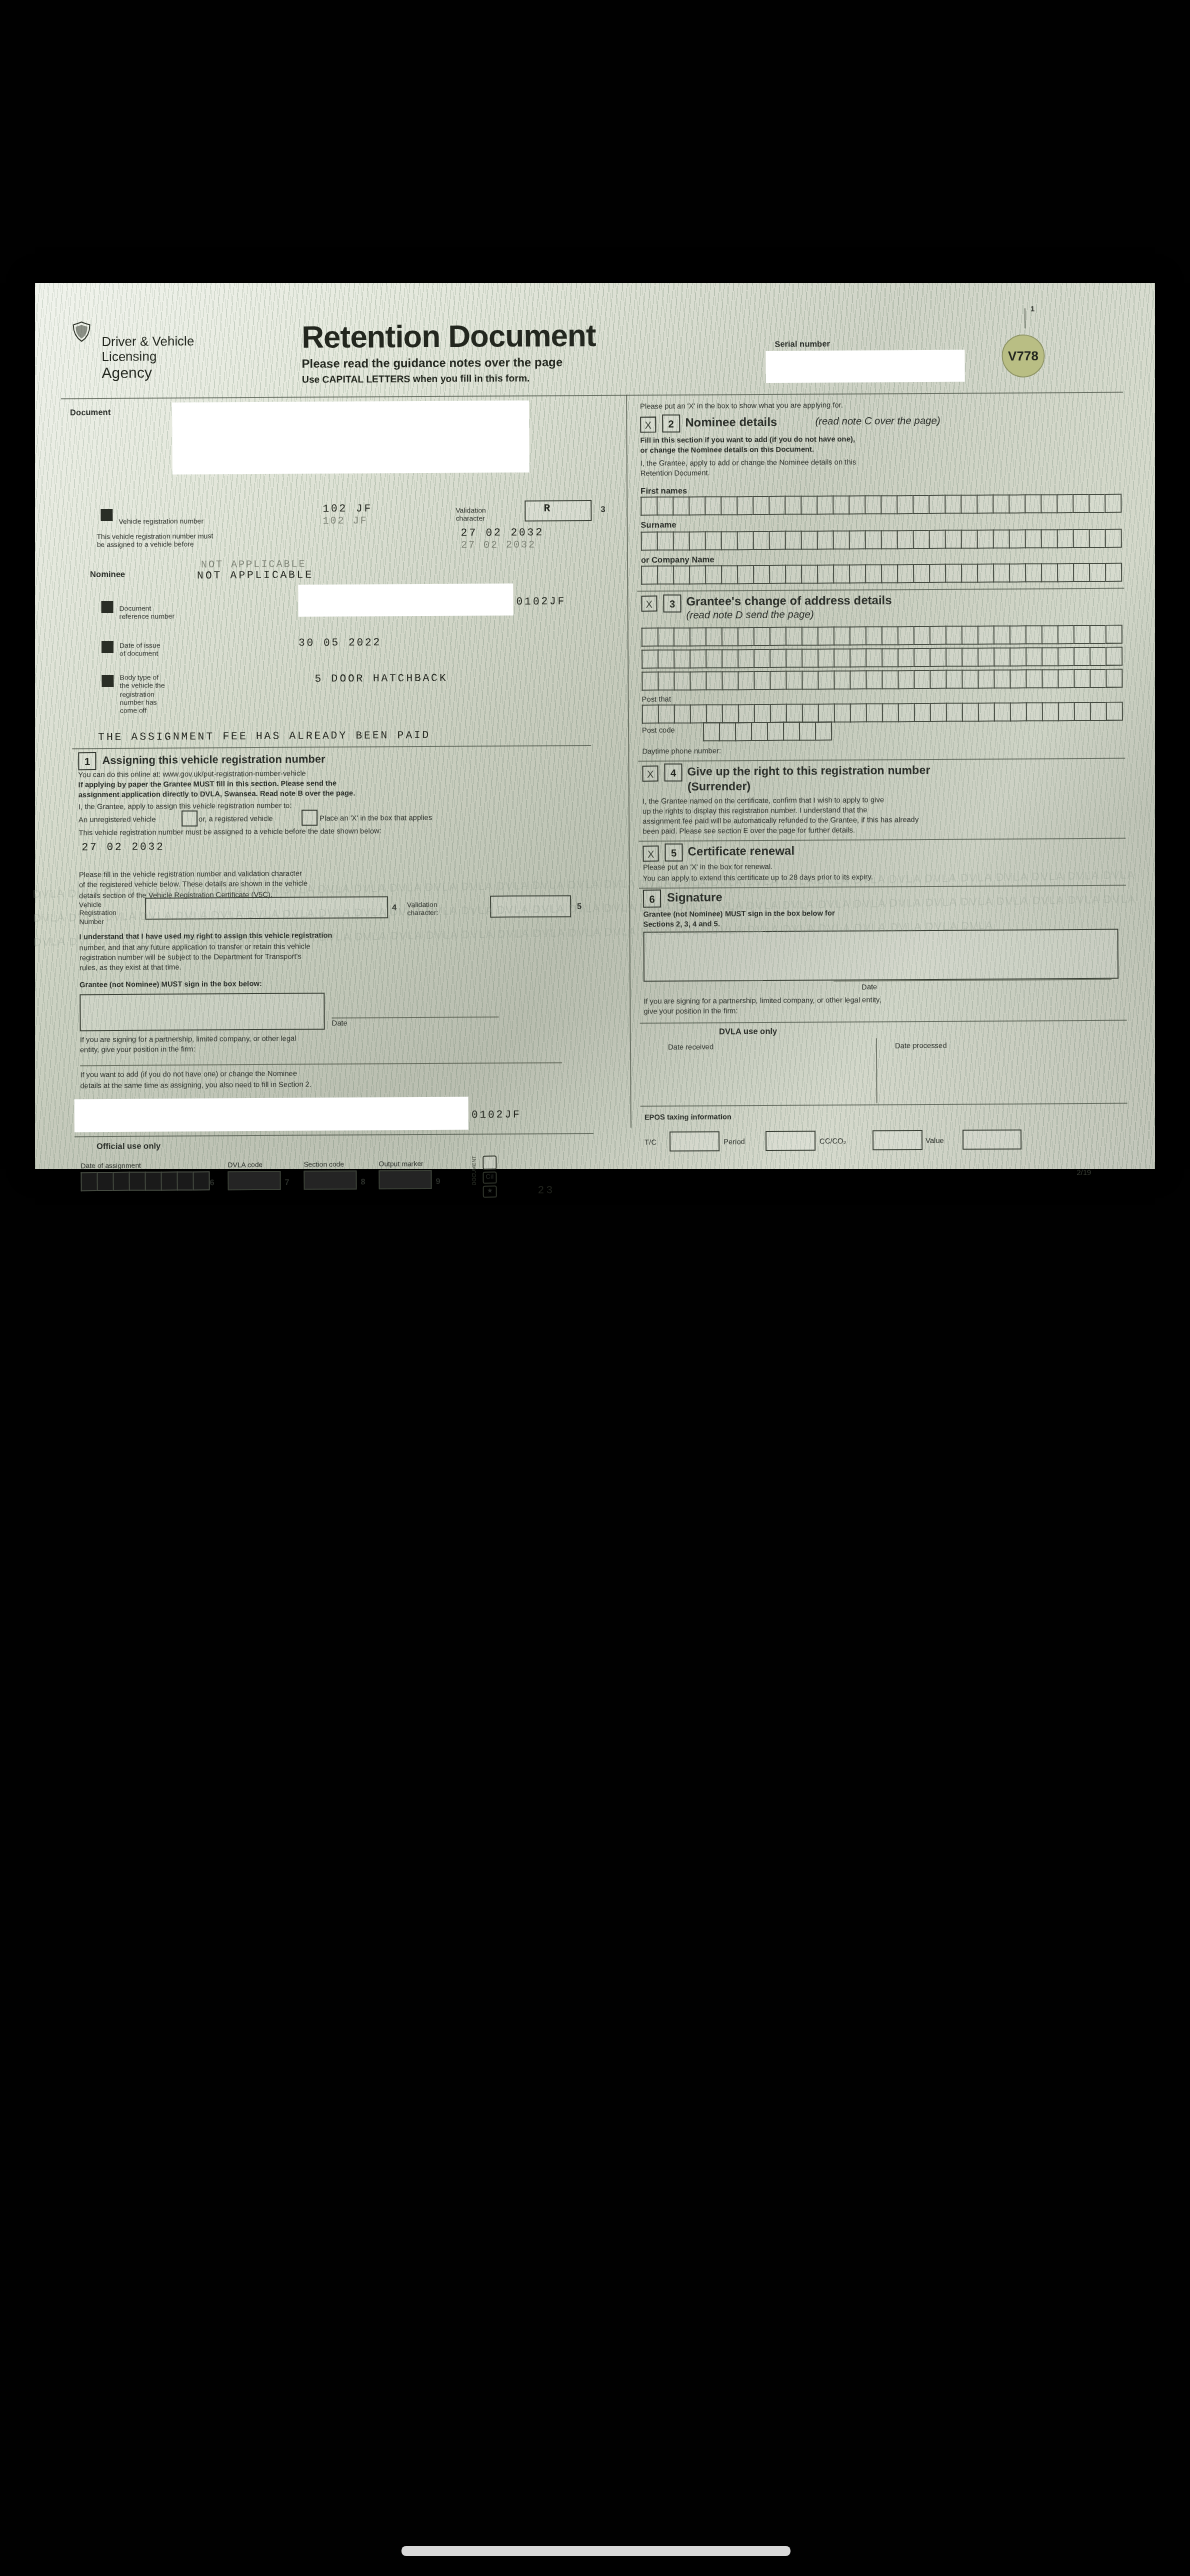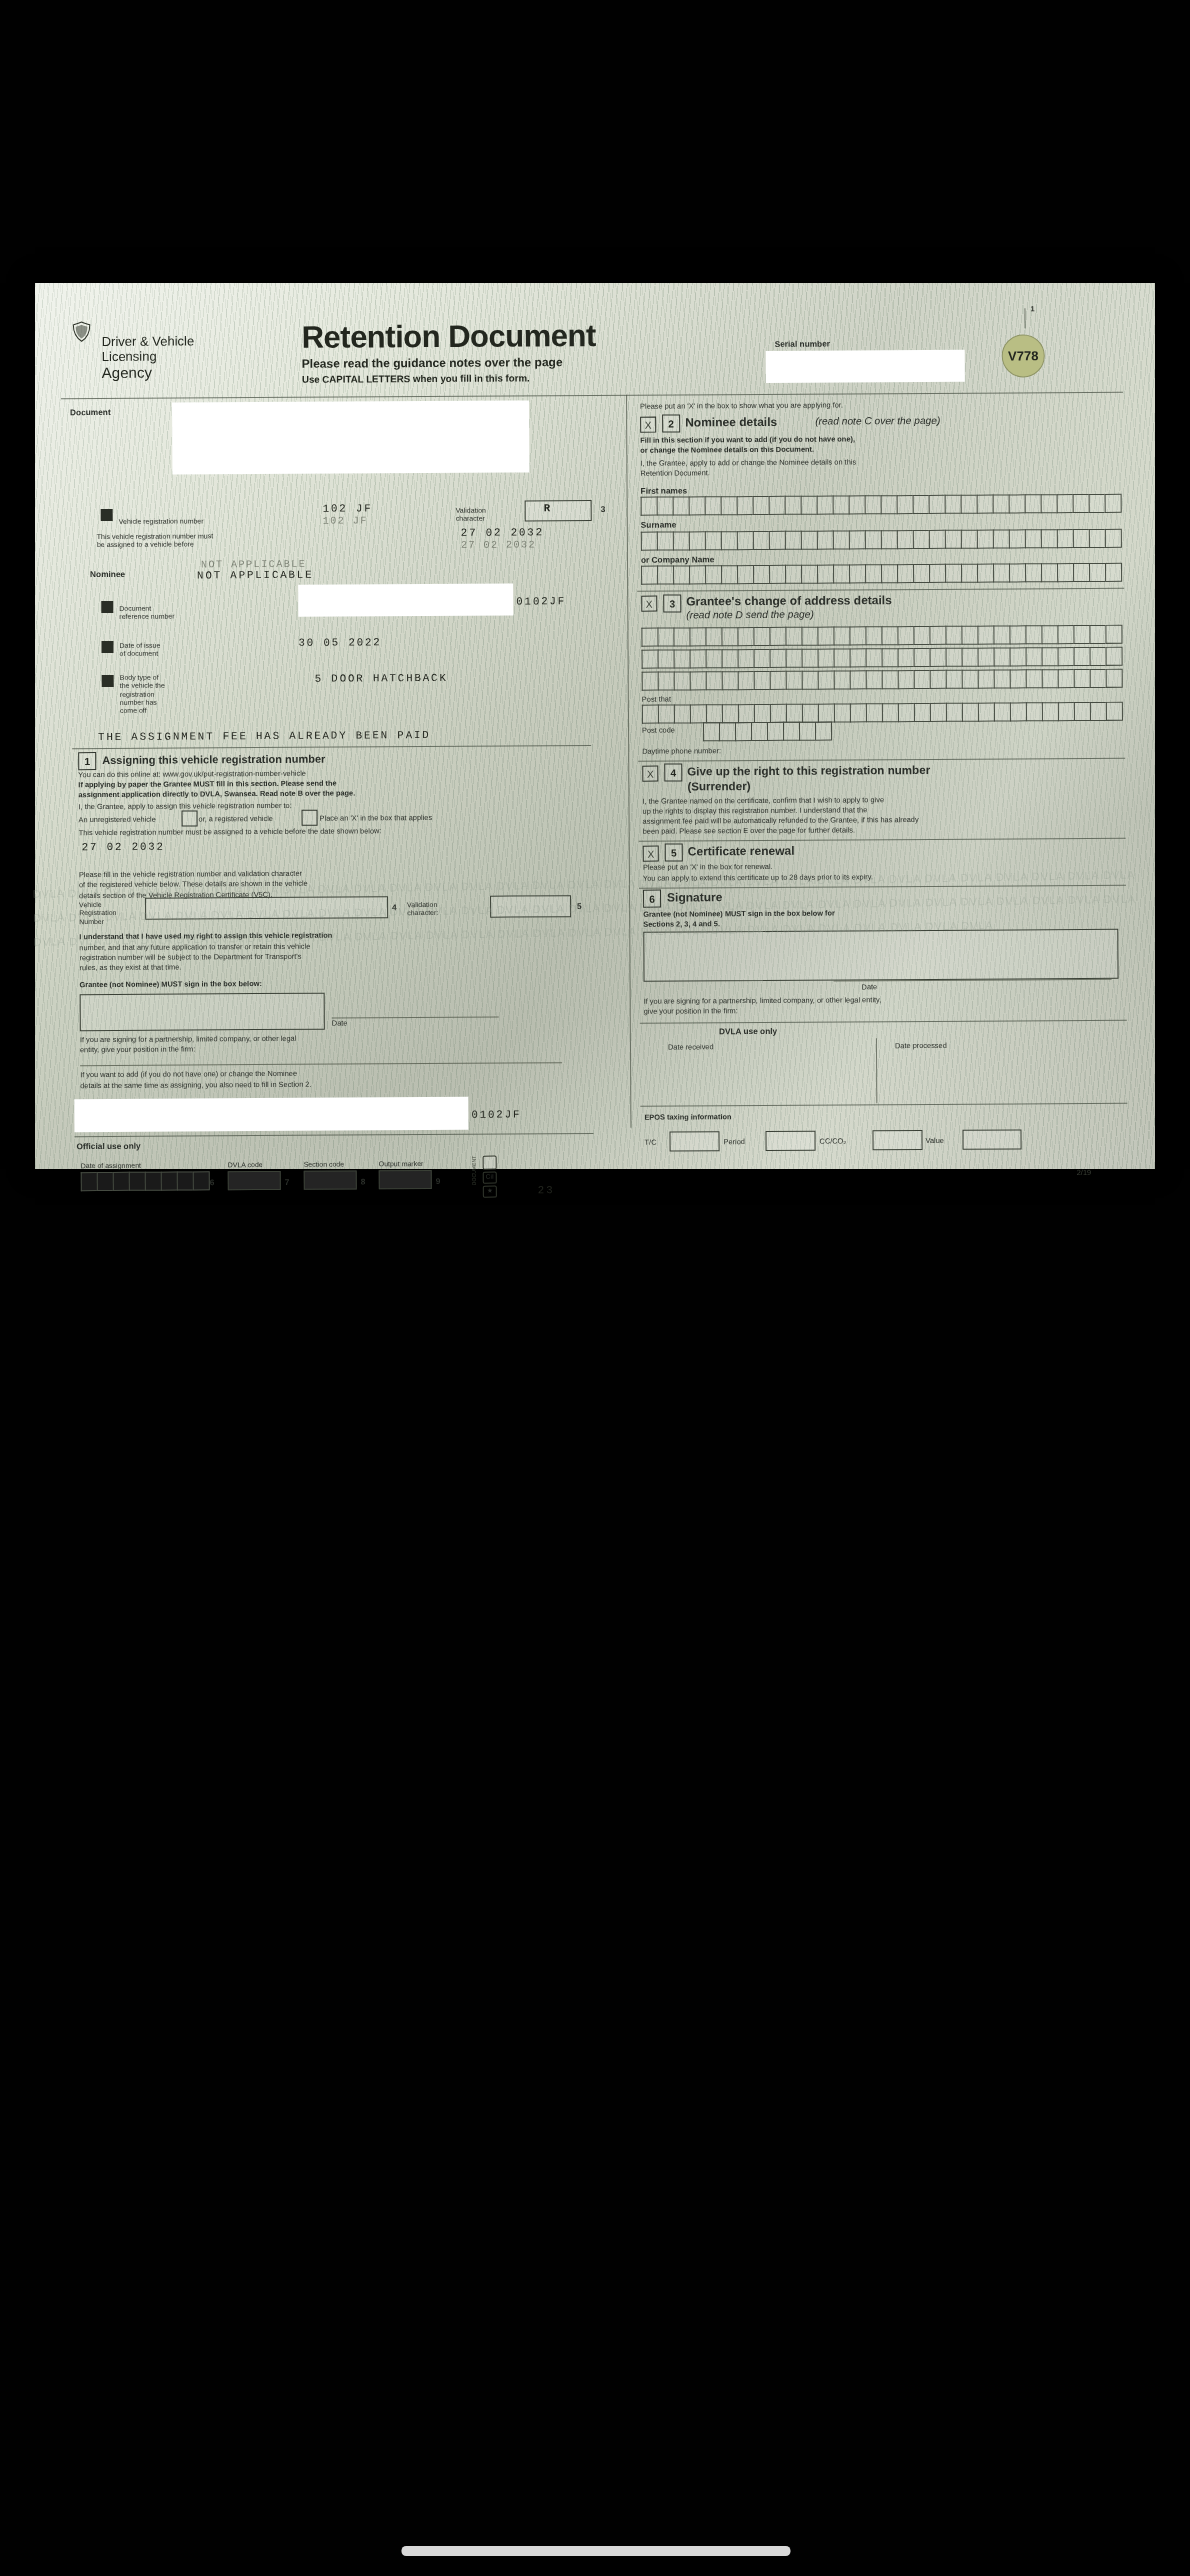--- a/index.html
+++ b/index.html
@@ -204,21 +204,21 @@
     <div class="rule" style="left:43px;top:779px;width:482px;"></div>
 
     <div class="abs t8" style="left:43px;top:784px;">If you want to add (if you do not have one) or change the Nominee</div>
     <div class="abs t8" style="left:43px;top:795px;">details at the same time as assigning, you also need to fill in Section 2.</div>
 
     <div class="redact" style="left:37px;top:813px;width:394px;height:33px;"></div>
     <div class="abs hand" style="left:434px;top:825px;">0102JF</div>
     <div class="abs hand" style="left:500px;top:853px;margin-top:48px;">23</div>
 
     <div class="divline" style="left:37px;top:850px;width:519px;"></div>
-    <div class="abs t b" style="left:39px;top:855px;">Official use only</div>
+    <div class="abs t b" style="left:59px;top:855px;">Official use only</div>
 
     <div class="abs t7" style="left:43px;top:876px;">Date of assignment</div>
     <div class="charcells" style="left:43px;top:886px;">
       <div class="c"></div>
         <div class="c"></div>
         <div class="c"></div>
         <div class="c"></div>
         <div class="c"></div>
         <div class="c"></div>
         <div class="c"></div>

